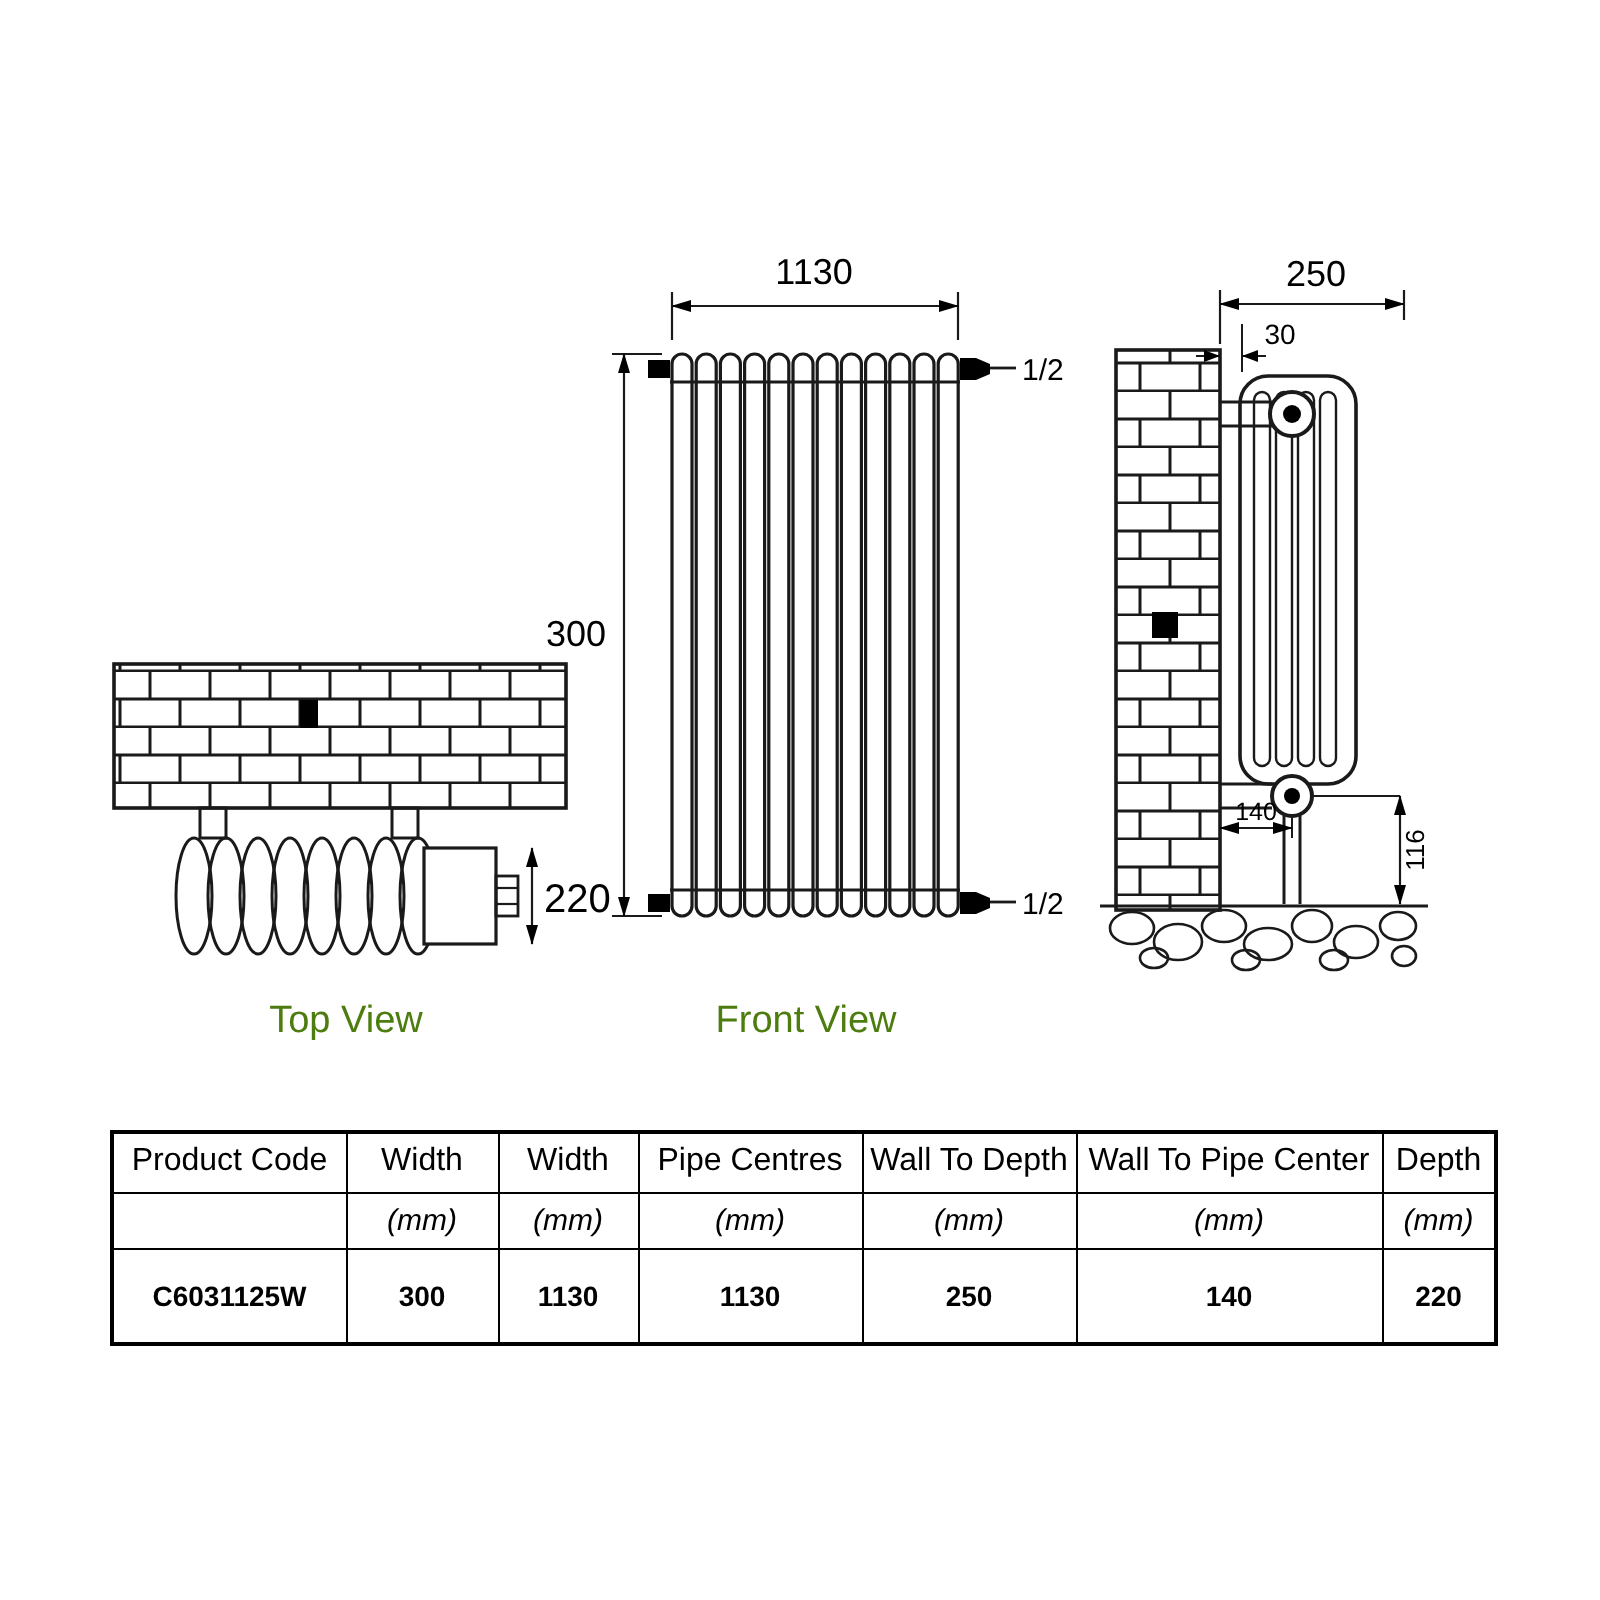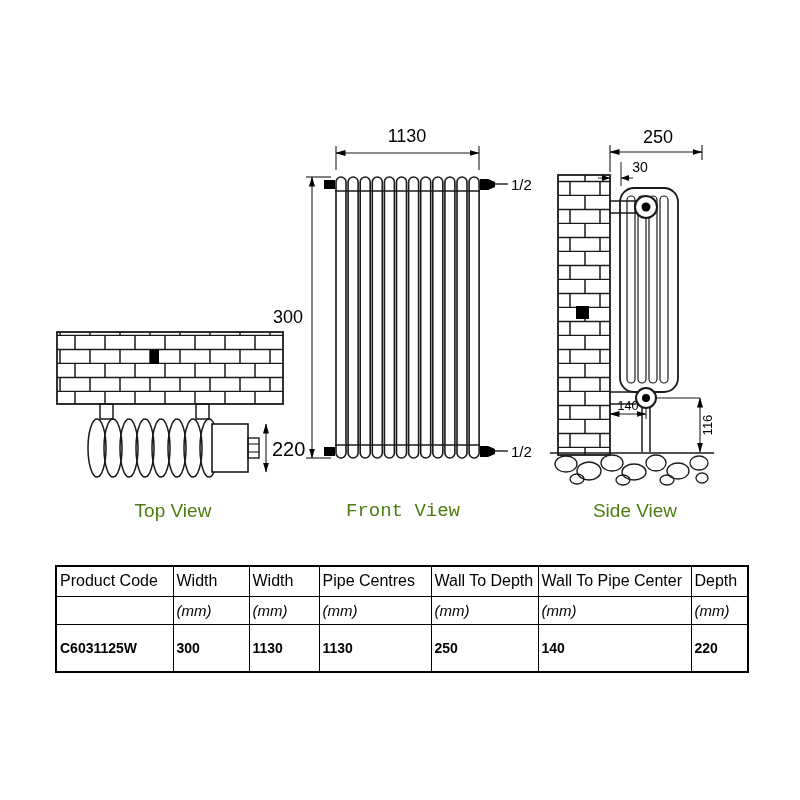--- a/index.html
+++ b/index.html
@@ -1,24 +1,24 @@
 <!DOCTYPE html>
 <html><head>
 <meta charset="utf-8">
 <style>
   * { margin:0; padding:0; box-sizing:border-box; }
   html,body { width:800px; height:800px; background:#ffffff; font-family:"Liberation Sans", sans-serif; color:#000; }
   .canvas { position:relative; width:800px; height:800px; background:#fff; overflow:hidden; }
   .drawing-svg { position:absolute; left:0; top:0; }
   .view-label { position:absolute; top:500px; width:130px; text-align:center; font-size:19px; color:#4d7c0f; }
   .label-top   { left:108px; }
-  .label-front { left:338px;font-family:Liberation Mono, monospace; }
+  .label-front { left:338px; }
   .label-side  { left:570px; }
   table.spec-table { position:absolute; left:55px; top:565px; border-collapse:collapse; border:2px solid #000; table-layout:fixed; }
-  table.spec-table td { border:1px solid #000; vertical-align:middle; padding:0 3px; overflow:hidden; white-space:nowrap; }
+  table.spec-table td { border:1px solid #000; text-align:center; vertical-align:middle; padding:0 3px; overflow:hidden; white-space:nowrap; }
   tr.r-head td  { height:30px; font-size:16px; }
   tr.r-units td { height:28px; font-size:15px;font-style:italic; }
   tr.r-values td{ height:48px; font-size:14px;font-weight:bold; }
 </style>
 </head>
 <body>
 
 <div class="canvas">
 
   <svg class="drawing-svg" width="800" height="545" viewBox="0 0 800 545">
@@ -154,21 +154,20 @@
         <ellipse cx="577" cy="479" rx="7" ry="5"></ellipse>
         <ellipse cx="623" cy="480" rx="7" ry="5"></ellipse>
         <ellipse cx="667" cy="480" rx="7" ry="5"></ellipse>
         <ellipse cx="702" cy="478" rx="6" ry="5"></ellipse>
       </g>
     </g>
   </svg>
 
   <div class="view-label label-top">Top View</div>
   <div class="view-label label-front">Front View</div>
-  <div class="view-label label-side">Side View</div>
 
   <table class="spec-table">
     <colgroup>
       <col style="width:117px">
         <col style="width:76px">
         <col style="width:70px">
       <col style="width:112px">
         <col style="width:107px">
         <col style="width:153px">
         <col style="width:57px">

